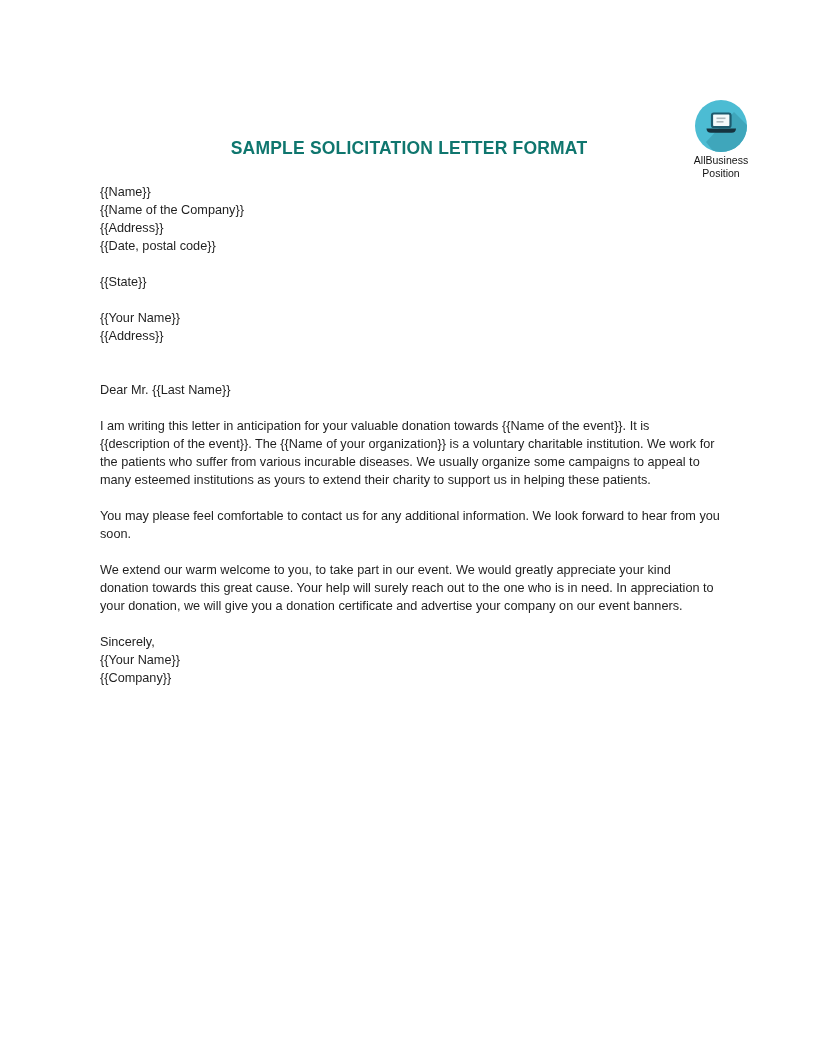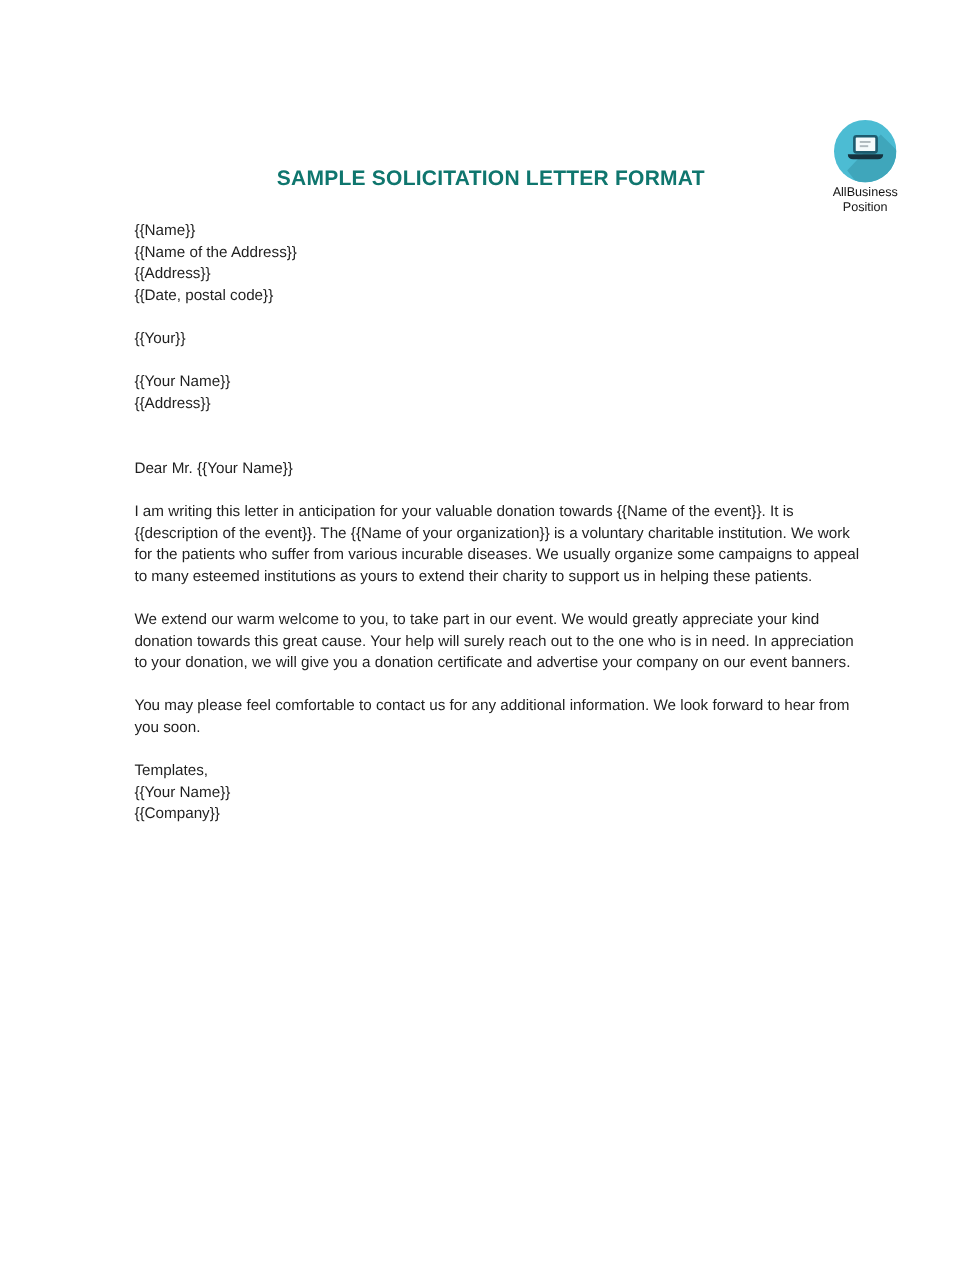--- a/index.html
+++ b/index.html
@@ -53,21 +53,21 @@
   }
   .letter {
     position: absolute;
     top: 183px;
     left: 96px;
     width: 626px;
     font-size: 12.7px;
     line-height: 18px;
   }
   .block {
-    margin: 0 0 18px 16px;
+    margin: 0 0 18px 4px;
   }
   .block.sender-block {
     margin-bottom: 36px;
   }
   p.block {
     margin-top: 0;
   }
   .line {
     min-height: 18px;
   }
@@ -98,44 +98,44 @@
       <div>Position</div>
     </div>
   </div>
 
   <h1 class="doc-title">SAMPLE SOLICITATION LETTER FORMAT</h1>
 
   <div class="letter">
 
     <div class="block">
       <div class="line">{{Name}}</div>
-      <div class="line">{{Name of the Address}}</div>
+      <div class="line">{{Name of the Company}}</div>
       <div class="line">{{Address}}</div>
       <div class="line">{{Date, postal code}}</div>
     </div>
 
     <div class="block">
-      <div class="line">{{Your}}</div>
+      <div class="line">{{State}}</div>
     </div>
 
     <div class="block sender-block">
       <div class="line">{{Your Name}}</div>
       <div class="line">{{Address}}</div>
     </div>
 
     <div class="block">
-      <div class="line">Dear Mr. {{Your Name}}</div>
+      <div class="line">Dear Mr. {{Last Name}}</div>
     </div>
 
     <p class="block">I am writing this letter in anticipation for your valuable donation towards {{Name of the event}}. It is {{description of the event}}. The {{Name of your organization}} is a voluntary charitable institution. We work for the patients who suffer from various incurable diseases. We usually organize some campaigns to appeal to many esteemed institutions as yours to extend their charity to support us in helping these patients.</p>
 
+    <p class="block">You may please feel comfortable to contact us for any additional information. We look forward to hear from you soon.</p>
+
     <p class="block">We extend our warm welcome to you, to take part in our event. We would greatly appreciate your kind donation towards this great cause. Your help will surely reach out to the one who is in need. In appreciation to your donation, we will give you a donation certificate and advertise your company on our event banners.</p>
 
-    <p class="block">You may please feel comfortable to contact us for any additional information. We look forward to hear from you soon.</p>
-
     <div class="block">
-      <div class="line">Templates,</div>
+      <div class="line">Sincerely,</div>
       <div class="line">{{Your Name}}</div>
       <div class="line">{{Company}}</div>
     </div>
 
   </div>
 </div>
 
 </body></html>

